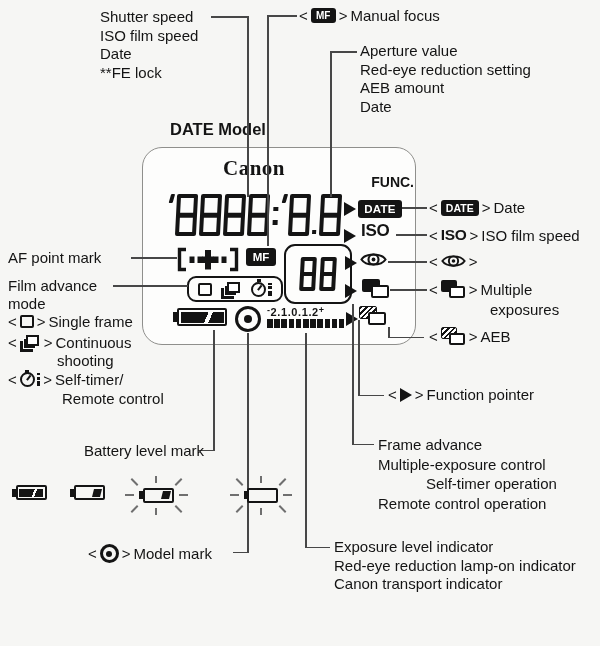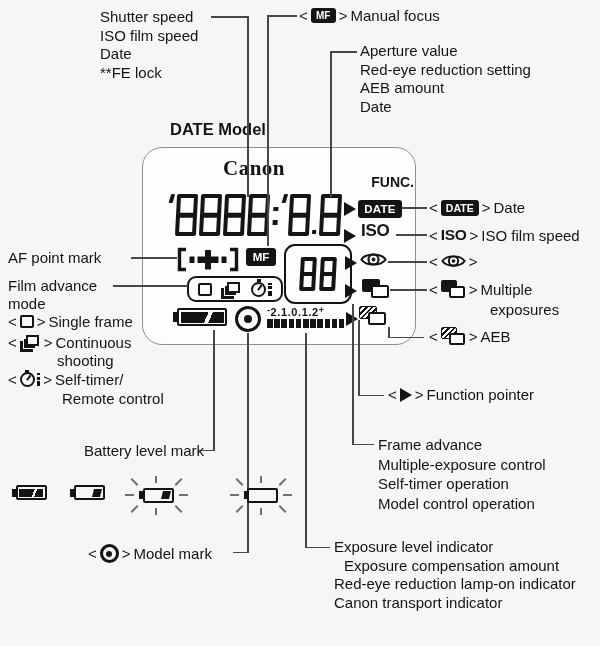--- a/index.html
+++ b/index.html
@@ -363,22 +363,22 @@
     <span>&lt;</span>
     <span class="tri"></span>
     <span>&gt;</span>
     <span>Function pointer</span>
   </div>
 
   
   <div class="abs tblock" style="left:378px; top:435px; line-height:19.5px;">
     <div style="line-height:19.5px;">Frame advance</div>
     <div style="line-height:19.5px;">Multiple-exposure control</div>
-    <div style="line-height:19.5px;">Self-timer operation</div>
-    <div style="line-height:19.5px;">Model control operation</div>
+    <div style="line-height:19.5px;margin-left:48px;">Self-timer operation</div>
+    <div style="line-height:19.5px;">Remote control operation</div>
   </div>
 
   
   <div class="abs" style="left:48px; top:442px;margin-left:36px;">Battery level mark</div>
 
   <span class="battery bat-s abs" style="left:12px; top:485px;">
     <span class="nub"></span>
       <span class="bod">
         <span class="fill-full"></span>
       </span>
@@ -422,18 +422,17 @@
     <span class="film-ic film-s">
         <i></i>
       </span>
     <span>&gt;</span>
     <span>Model mark</span>
   </div>
 
   
   <div class="abs tblock" style="left:334px; top:538px;">
     <div>Exposure level indicator</div>
-    <div style="padding-left:10px;">Exposure compensation amount</div>
     <div>Red-eye reduction lamp-on indicator</div>
     <div>Canon transport indicator</div>
   </div>
 
 </div>
 
 </body></html>

